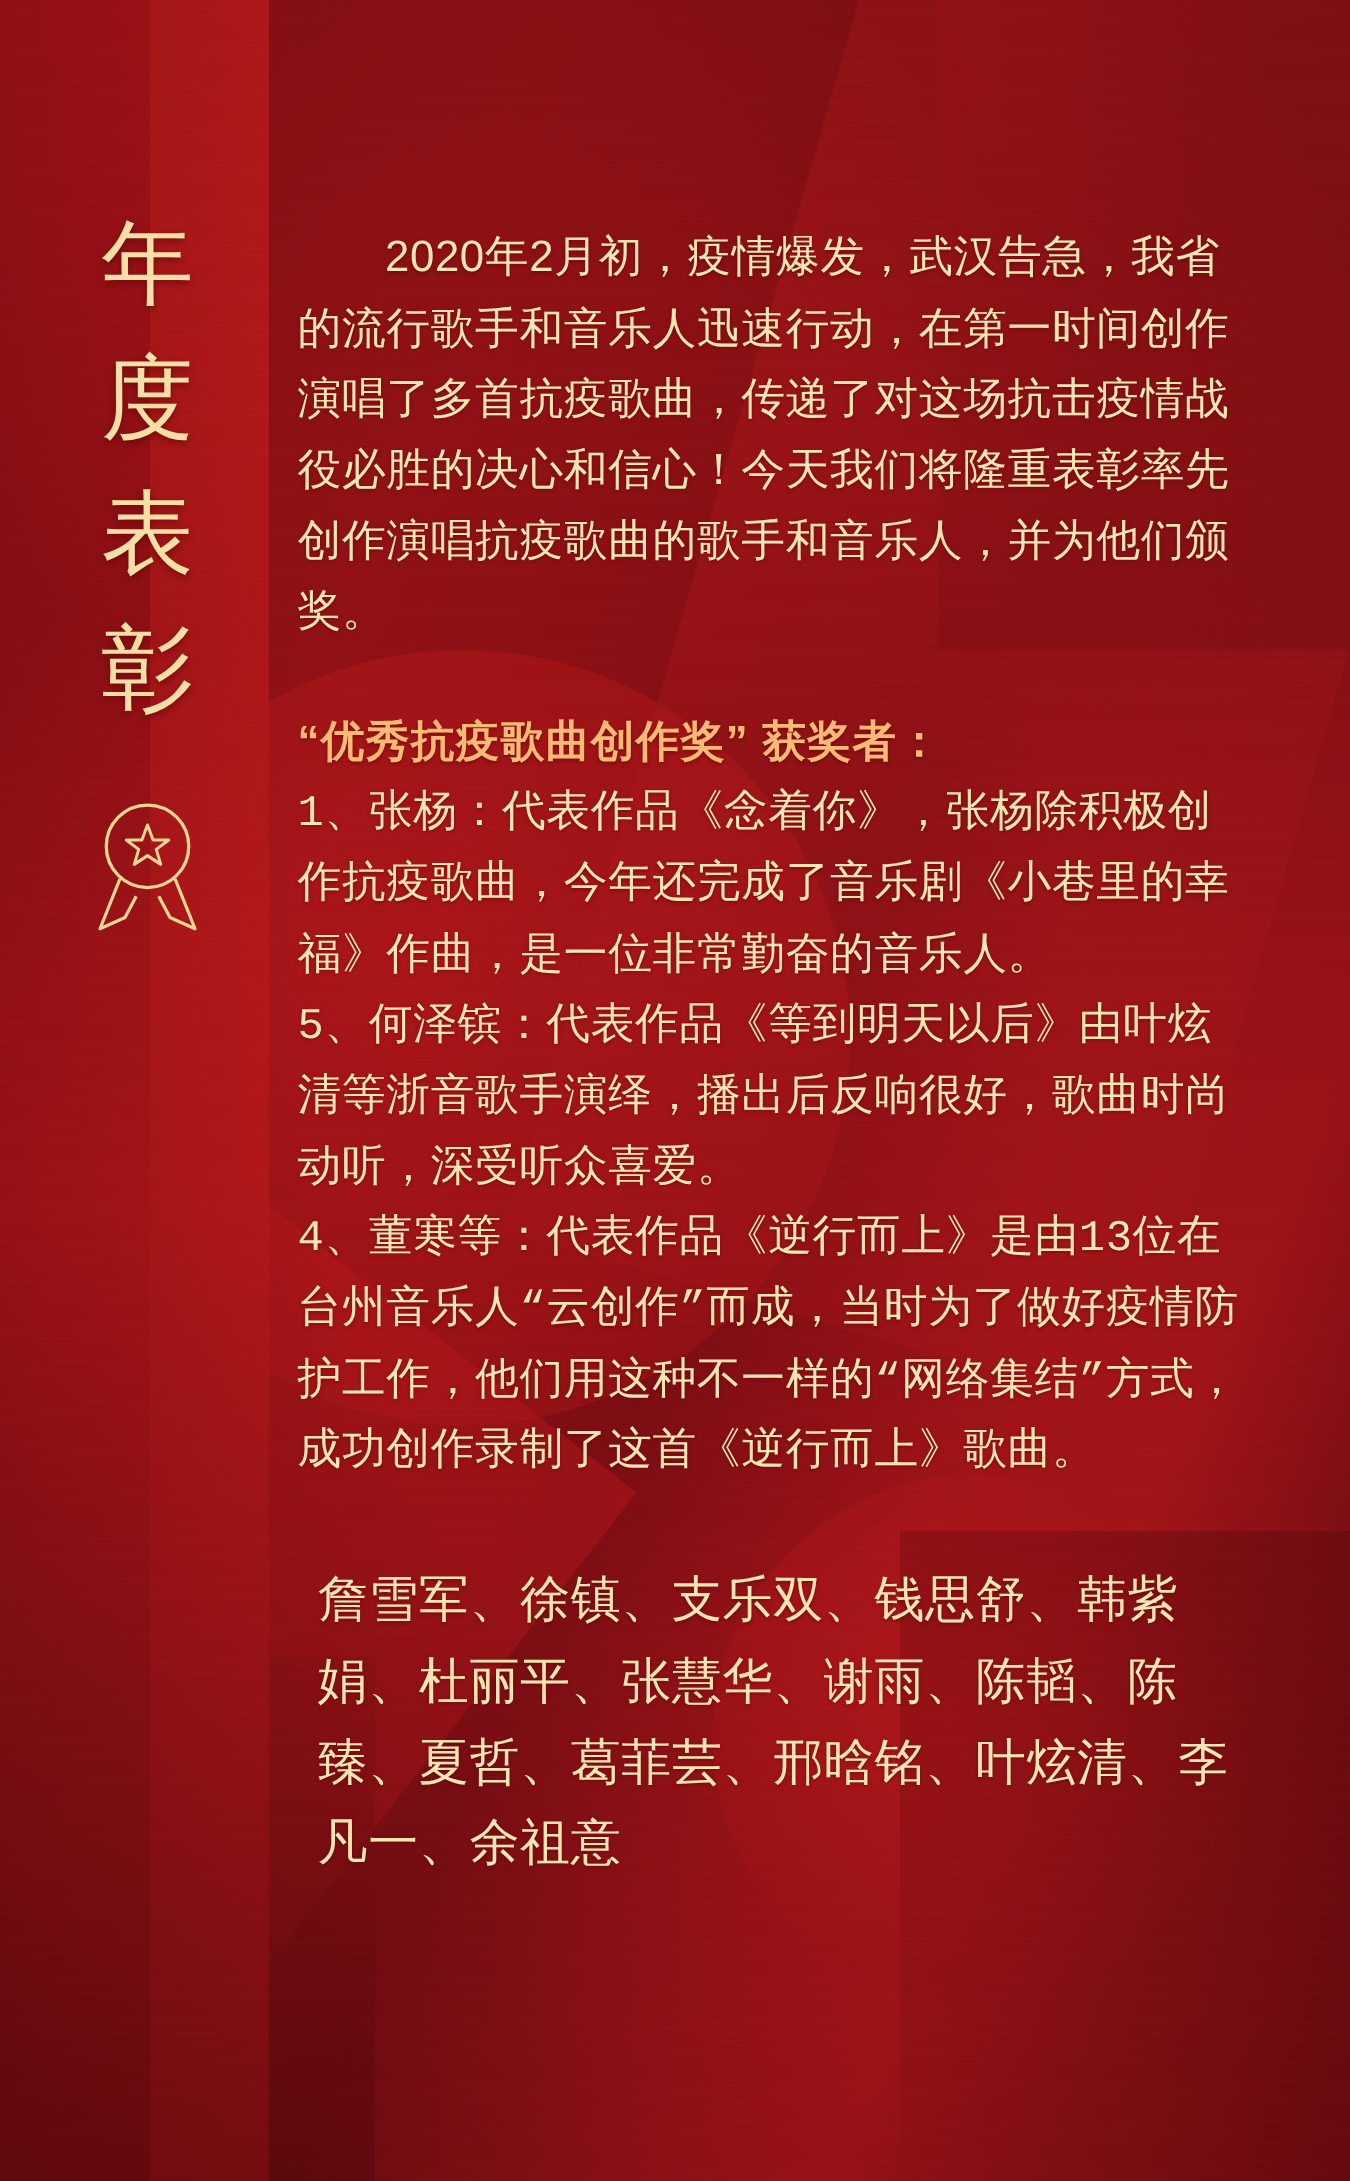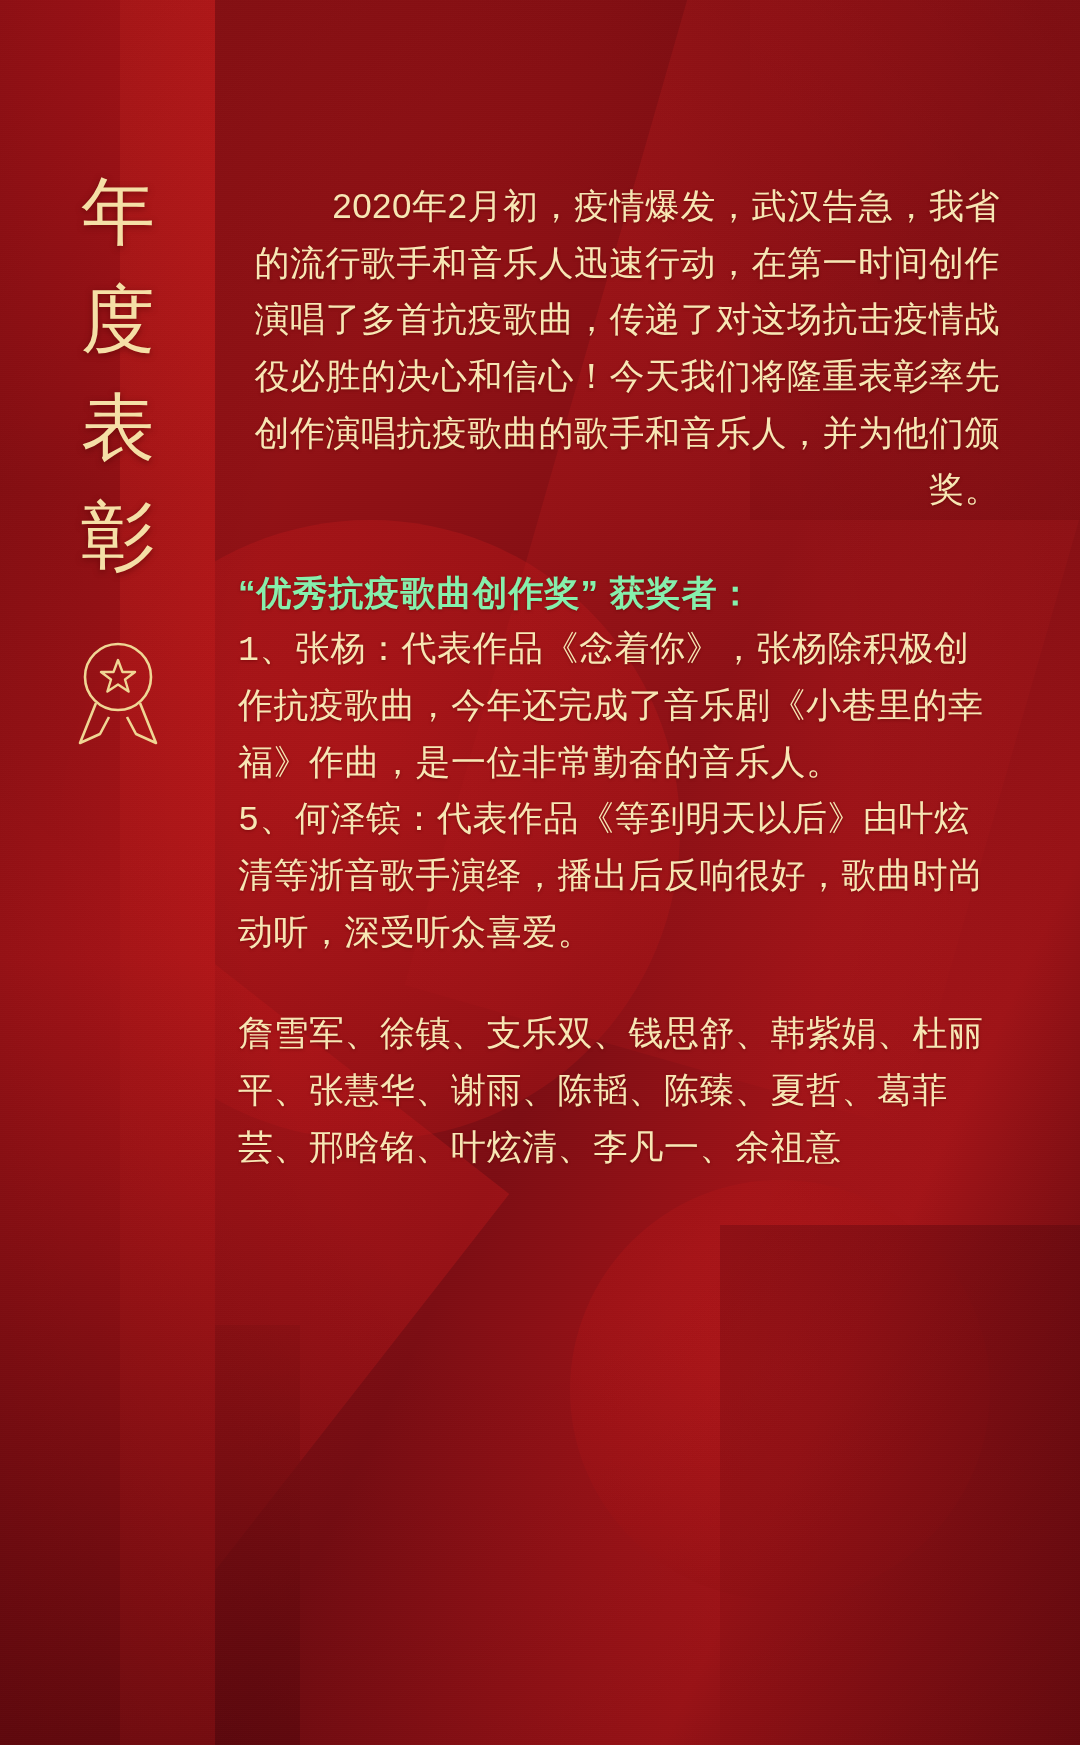--- a/index.html
+++ b/index.html
@@ -147,43 +147,43 @@
     color: #f7e6b4;
   }
   .para {
     font-size: 35px;
     line-height: 1.62;
     letter-spacing: 0.5px;
     margin: 0 0 30px 0;
     text-shadow: 0 1px 3px rgba(90,0,0,0.5);
     font-family: "Liberation Sans", "DejaVu Sans", sans-serif;
   }
-  .para.indent { text-indent: 70px; text-align: right; }
+  .para.indent { text-indent: 70px; }
   .section-title {
     font-size: 35px;
     font-weight: bold;
-    color: #86efac;
+    color: #fdba74;
     margin: 0 0 6px 0;
     letter-spacing: 1px;
     text-shadow: 0 1px 3px rgba(90,0,0,0.5);
   }
   .item {
     font-size: 35px;
     line-height: 1.62;
     margin: 0;
     letter-spacing: 0.5px;
     text-shadow: 0 1px 3px rgba(90,0,0,0.5);
     font-family: Liberation Mono, monospace;
   }
   .gap-lg { height: 42px; }
   .gap-md { height: 22px; }
   .names {
-    font-size: 35px;
+    font-size: 40px;
     line-height: 1.62;
-    margin: 0;
+    margin: 16px;
     letter-spacing: 0.5px;
     text-shadow: 0 1px 3px rgba(90,0,0,0.5);
   }
 </style>
 </head>
 <body>
 
 <div class="poster">
 
   <div class="bg-base"></div>
@@ -216,19 +216,20 @@
 
   <div class="content">
 
     <p class="para indent">2020年2月初，疫情爆发，武汉告急，我省的流行歌手和音乐人迅速行动，在第一时间创作演唱了多首抗疫歌曲，传递了对这场抗击疫情战役必胜的决心和信心！今天我们将隆重表彰率先创作演唱抗疫歌曲的歌手和音乐人，并为他们颁奖。</p>
 
     <div class="gap-md"></div>
 
     <p class="section-title">“优秀抗疫歌曲创作奖” 获奖者：</p>
     <p class="item">1、张杨：代表作品《念着你》，张杨除积极创作抗疫歌曲，今年还完成了音乐剧《小巷里的幸福》作曲，是一位非常勤奋的音乐人。</p>
     <p class="item">5、何泽镔：代表作品《等到明天以后》由叶炫清等浙音歌手演绎，播出后反响很好，歌曲时尚动听，深受听众喜爱。</p>
+    <p class="item">4、董寒等：代表作品《逆行而上》是由13位在台州音乐人“云创作”而成，当时为了做好疫情防护工作，他们用这种不一样的“网络集结”方式，成功创作录制了这首《逆行而上》歌曲。</p>
 
     <div class="gap-lg"></div>
 
     <p class="names">詹雪军、徐镇、支乐双、钱思舒、韩紫娟、杜丽平、张慧华、谢雨、陈韬、陈臻、夏哲、葛菲芸、邢晗铭、叶炫清、李凡一、余祖意</p>
 
   </div>
 </div>
 
 </body></html>

